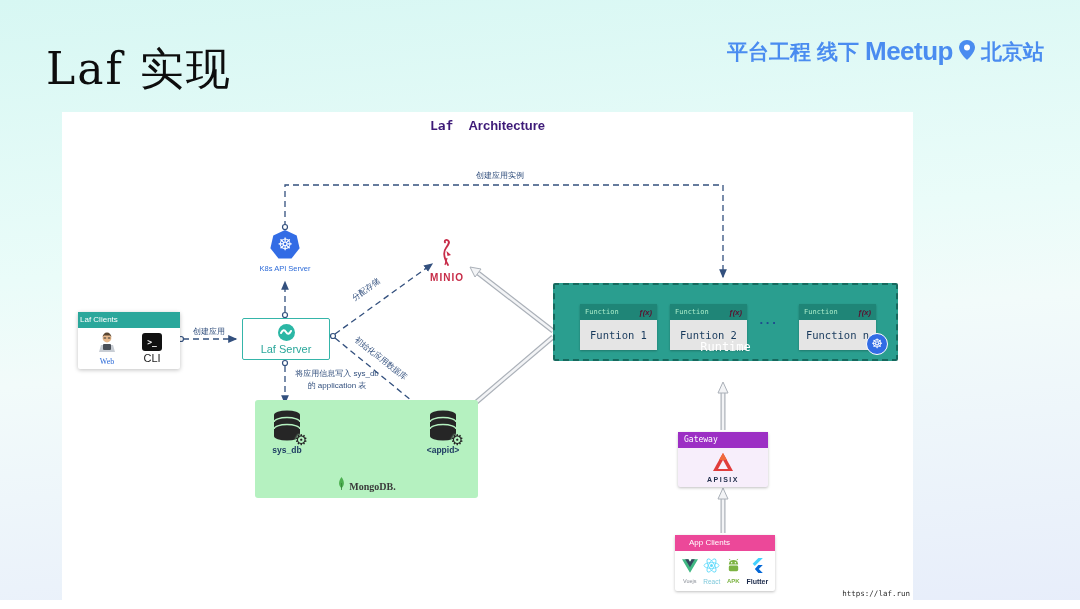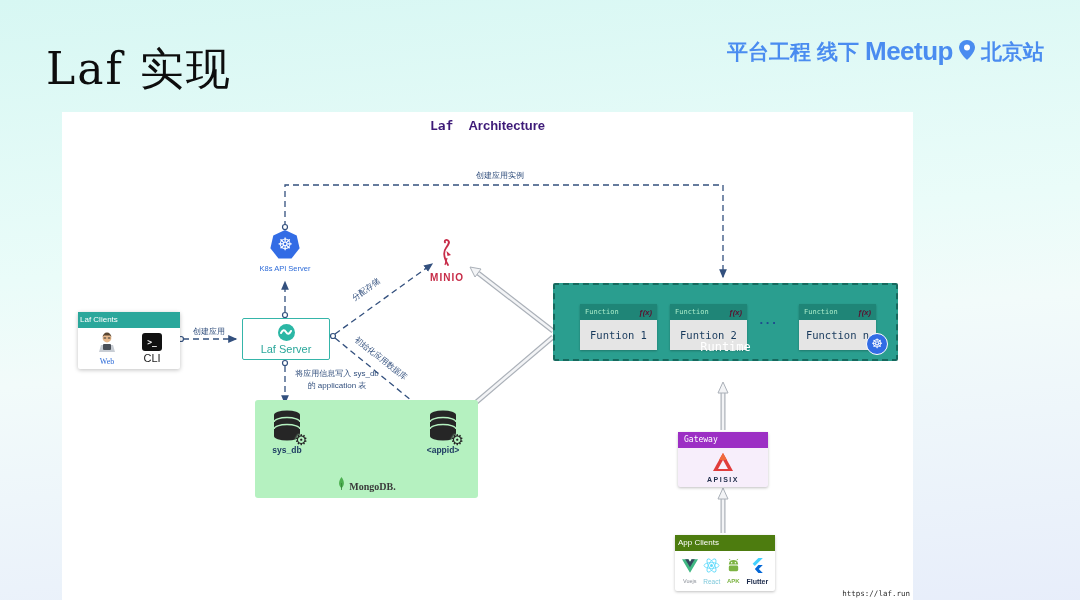--- a/index.html
+++ b/index.html
@@ -98,21 +98,21 @@
   .gateway { left:616px; top:320px; width:90px; height:55px; background:#f7eefb;
              box-shadow:0 1px 3px rgba(0,0,0,.25); border-radius:2px; }
   .gateway .hd { height:16px; background:#9c2fc4; color:#fff; font-family:"DejaVu Sans Mono", monospace;
                  font-size:8px; line-height:16px; padding-left:6px; }
   .gateway .bd { height:39px; display:flex; flex-direction:column; align-items:center; justify-content:center; }
   .gateway .cap { font-size:7px; font-weight:bold; letter-spacing:1.5px; color:#23304d; }
 
   
   .app-clients { left:613px; top:423px; width:100px; height:56px; background:#fff;
                  box-shadow:0 1px 3px rgba(0,0,0,.25); border-radius:2px; }
-  .app-clients .hd { height:16px; background:#4d7c0f; color:#fff; font-size:8px; line-height:16px; padding-left:3px; }
+  .app-clients .hd { height:16px; background:#ec4899; color:#fff; font-size:8px; line-height:16px; padding-left:14px; }
   .app-clients .bd { height:40px; display:flex; align-items:center; justify-content:space-around; padding:0 4px; }
   .appc { display:flex; flex-direction:column; align-items:center; gap:1px; }
   .appc .c-vue { font-size:5.5px; color:#8a8f98; }
   .appc .c-react { font-size:6.5px; color:#7fc9db; }
   .appc .c-apk { font-size:6px; color:#7cb342; font-weight:bold; }
   .appc .c-flutter { font-size:7px; color:#1b2a4a; font-weight:bold; }
 
   .url { position:absolute; right:3px; bottom:2px; font-family:"DejaVu Sans Mono", monospace;
          font-size:7.5px; color:#2b2b2b; }
 

